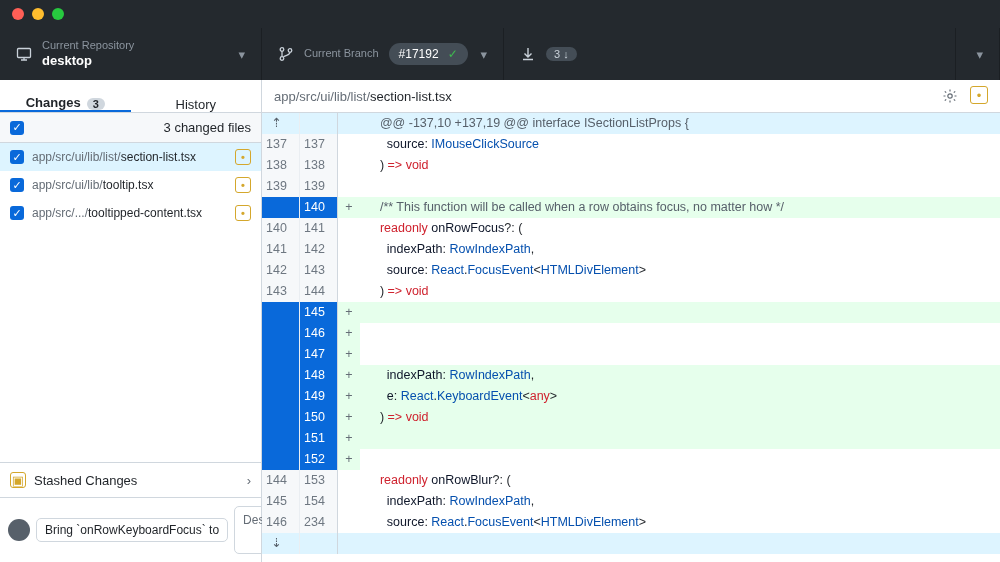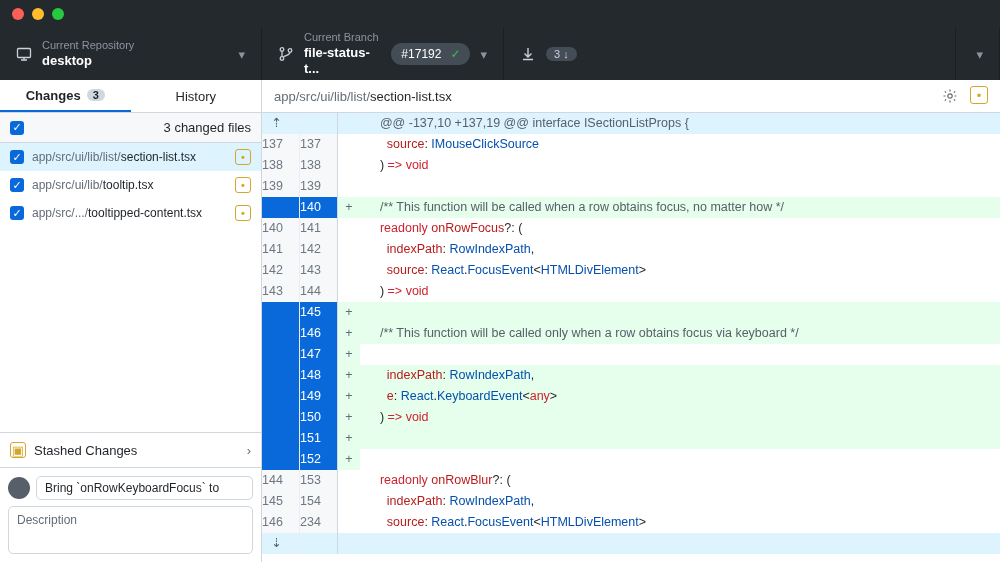--- a/index.html
+++ b/index.html
@@ -13,58 +13,58 @@
 .tb-txt{display:flex;flex-direction:column;line-height:1.25}
 .tb-sub{font-size:11px;color:#8b949e}
 .tb-main{font-size:13px;font-weight:600;color:#fff}
 .chev{margin-left:auto;color:#8b949e}
 .pill{background:#444d56;border-radius:12px;padding:4px 10px;font-size:12px;display:flex;align-items:flex-end;gap:9px;color:#fff}
 .pill-sm{background:#444d56;border-radius:10px;padding:1px 8px;font-size:11px;color:#c9d1d9}
 .check{color:#3fb950}
 .main{display:flex;height:482px}
 .sidebar{width:262px;border-right:1px solid #d0d7de;display:flex;flex-direction:column}
 .tabs{display:flex;height:33px;border-bottom:1px solid #d0d7de}
-.tab{flex:1;display:flex;align-items:center;justify-content:center;gap:6px;cursor:pointer;font-size:13px}
+.tab{flex:1;display:flex;align-items:flex-end;justify-content:center;gap:6px;cursor:pointer;font-size:13px}
 .tab.active{border-bottom:2px solid #0969da;font-weight:600}
 .badge{background:#d0d7de;border-radius:10px;padding:0 6px;font-size:11px;min-width:18px;text-align:center}
 .file-hdr{height:30px;display:flex;align-items:center;padding:0 10px;gap:10px;border-bottom:1px solid #d0d7de;background:#f6f8fa}
 .cb{width:14px;height:14px;border-radius:3px;background:#0969da;display:flex;align-items:center;justify-content:center;color:#fff;font-size:11px;cursor:pointer}
 .file-list{flex:0 0 auto}
 .file-row{height:28px;display:flex;align-items:center;padding:0 10px;gap:8px;cursor:pointer}
 .file-row.sel{background:#ddf4ff}
 .file-path{flex:1;white-space:nowrap;overflow:hidden;text-overflow:ellipsis;font-size:12px}
 .file-path .dim{color:#656d76}
 .chip{width:16px;height:16px;border:1px solid #d4a72c;border-radius:3px;display:flex;align-items:center;justify-content:center;color:#d4a72c;font-size:11px;font-weight:700}
 .spacer{flex:1}
 .stash{height:36px;border-top:1px solid #d0d7de;border-bottom:1px solid #d0d7de;display:flex;align-items:center;padding:0 10px;gap:8px;cursor:pointer}
 .stash-ico{width:16px;height:16px;border:1px solid #d4a72c;border-radius:3px;display:flex;align-items:center;justify-content:center;color:#d4a72c}
-.commit{padding:8px;display:flex;flex-direction:column;gap:6px}
+.commit{padding:8px;display:flex;gap:6px}
 .commit-row{display:flex;gap:6px;align-items:center}
 .avatar{width:22px;height:22px;border-radius:50%;background:#57606a}
 .summary{flex:1;height:24px;border:1px solid #d0d7de;border-radius:5px;padding:0 8px;font-size:12px;white-space:nowrap;overflow:hidden;text-overflow:ellipsis;display:flex;align-items:center}
 .desc{border:1px solid #d0d7de;border-radius:5px;padding:6px 8px;font-size:12px;color:#656d76;height:48px}
 .diff{flex:1;display:flex;flex-direction:column;overflow:hidden}
 .diff-hdr{height:33px;border-bottom:1px solid #d0d7de;display:flex;align-items:center;padding:0 12px;gap:8px}
 .crumb{font-size:13px}
 .crumb .dim{color:#656d76}
 .diff-hdr-r{margin-left:auto;display:flex;gap:10px}
 .ico-btn{width:20px;height:20px;display:flex;align-items:center;justify-content:center;cursor:pointer;color:#656d76}
 .diff-body{flex:1;overflow:auto;font-family:ui-monospace,SFMono-Regular,Menlo,monospace;font-size:12.5px;line-height:21px}
 .dl{display:flex;min-height:21px}
-.ln{width:38px;text-align:left;padding-right:8px;color:#6e7781;background:#f6f8fa;border-right:1px solid #eaeef2;user-select:none}
+.ln{width:38px;text-align:center;padding-right:8px;color:#6e7781;background:#f6f8fa;border-right:1px solid #eaeef2;user-select:none}
 .ln2{border-right:1px solid #d0d7de}
 .mark{width:22px;text-align:center;color:#656d76}
 .code{flex:1;padding-left:6px;white-space:pre}
 .hunk .ln,.hunk .ln2{background:#ddf4ff;color:#57606a}
 .hunk .code,.hunk .mark{background:#ddf4ff;color:#57606a}
 .add .ln{background:#0969da;color:#fff}
 .add .ln2{background:#0969da;color:#fff}
 .add .mark,.add .code{background:#e6ffec}
 .expand{text-align:center}
-.k-red{color:#cf222e}.k-blue{color:#0550ae}.k-purple{color:#b91c1c}.k-cmt{color:#57606a}
+.k-red{color:#cf222e}.k-blue{color:#0550ae}.k-purple{color:#0f172a}.k-cmt{color:#57606a}
 svg{display:block}
 </style>
 </head>
 <body>
 
 <div class="titlebar">
   <div class="tl-dot tl-red"></div>
   <div class="tl-dot tl-yel"></div>
   <div class="tl-dot tl-grn"></div>
 </div>
@@ -87,21 +87,20 @@
     <span class="tb-ico">
       <svg width="16" height="16" viewBox="0 0 16 16" fill="none" stroke="currentColor" stroke-width="1.3">
           <circle cx="4" cy="3.5" r="1.8"></circle>
           <circle cx="4" cy="12.5" r="1.8"></circle>
           <circle cx="12" cy="4.5" r="1.8"></circle>
           <path d="M4 5.3v5.4M12 6.3c0 3-4 2.5-6.5 4.5"></path>
         </svg>
     </span>
     <div class="tb-txt">
       <span class="tb-sub">Current Branch</span>
-      <span class="tb-main">file-status-t...</span>
     </div>
     <span class="pill">
       <span>#17192</span>
       <span class="check">✓</span>
     </span>
     <span class="chev">▾</span>
   </div>
   <div class="tb-sec" style="flex:1">
     <span class="tb-ico">
       <svg width="16" height="16" viewBox="0 0 16 16" fill="none" stroke="currentColor" stroke-width="1.4">
@@ -235,21 +234,20 @@
         <div class="dl add">
           <div class="ln"></div>
           <div class="ln ln2">145</div>
           <div class="mark">+</div>
           <div class="code"></div>
         </div>
         <div class="dl add">
           <div class="ln"></div>
           <div class="ln ln2">146</div>
           <div class="mark">+</div>
-          <div class="code">    <span class="k-cmt">/** This function will be called only when a row obtains focus via keyboard */</span></div>
         </div>
         <div class="dl add">
           <div class="ln"></div>
           <div class="ln ln2">147</div>
           <div class="mark">+</div>
         </div>
         <div class="dl add">
           <div class="ln"></div>
           <div class="ln ln2">148</div>
           <div class="mark">+</div>

